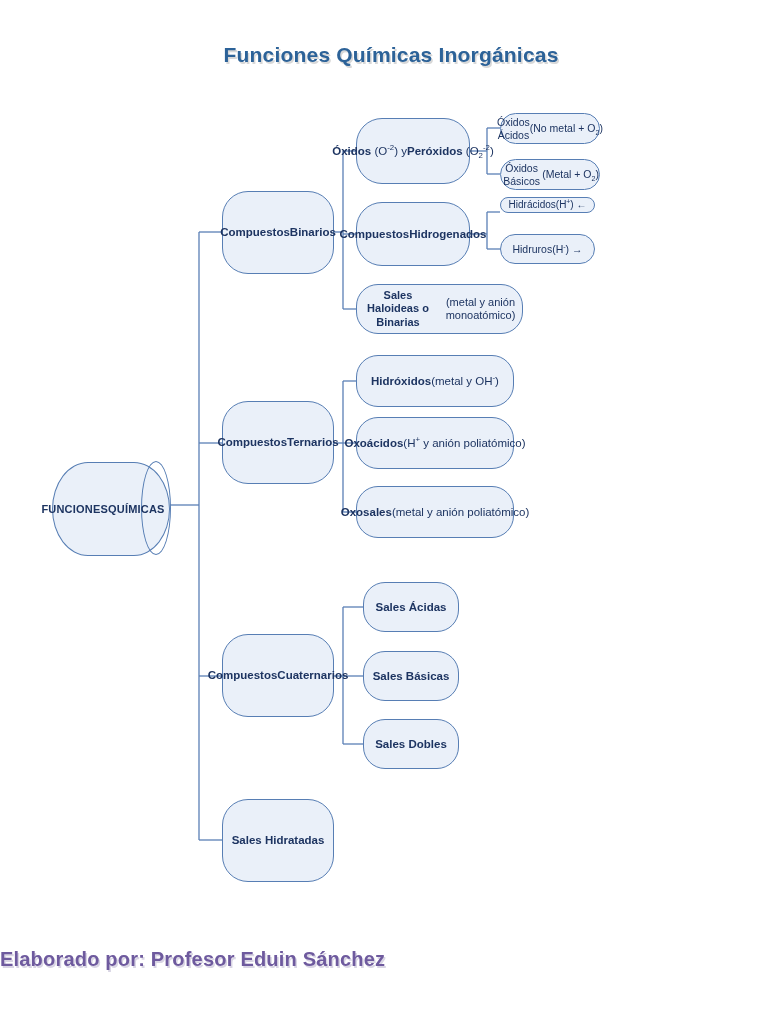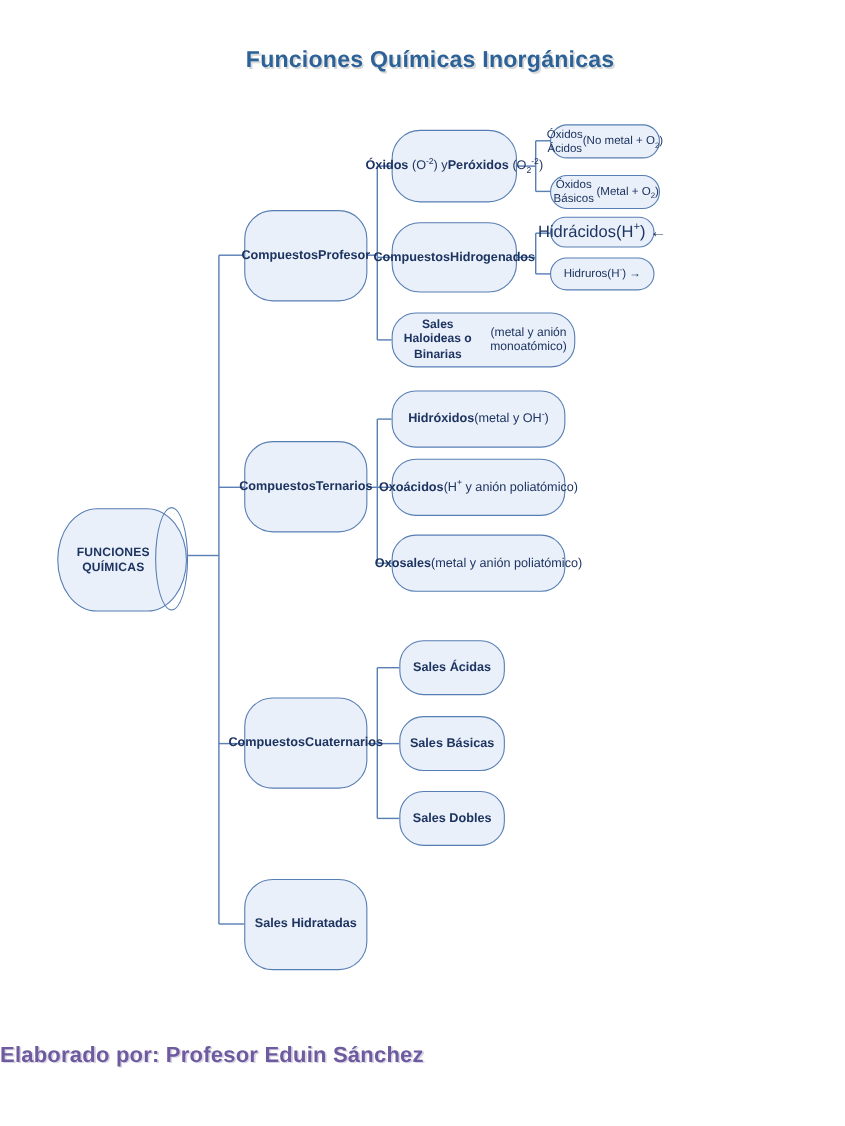--- a/index.html
+++ b/index.html
@@ -127,21 +127,20 @@
     border: 1.3px solid #577eb4;
     border-radius: 50%;
     box-sizing: border-box;
     background: transparent;
     border-left-color: #577eb4;
   }
   .cyl-label {
     position: absolute;
     inset: 0;
     display: flex;
-    flex-direction: column;
     align-items: center;
     justify-content: center;
     padding-right: 16px;
     font-size: 11px;
     font-weight: bold;
     color: #1d3461;
     text-align: center;
     line-height: 1.3;
     letter-spacing: 0.2px;
   }
@@ -200,21 +199,21 @@
     <div class="cyl-body"></div>
     <div class="cyl-cap"></div>
     <div class="cyl-label">
       <span>FUNCIONES</span>
       <span>QUÍMICAS</span>
     </div>
   </div>
 
   <div class="node round-lg" style="left:222px; top:191px; width:112px; height:83px; font-size:11.5px;">
     <span class="ttl">Compuestos</span>
-    <span class="ttl">Profesor</span>
+    <span class="ttl">Binarios</span>
   </div>
 
   <div class="node round-lg" style="left:356px; top:118px; width:114px; height:66px; font-size:11.5px;">
     <div class="row">
       <b>Óxidos</b><span class="reg">&nbsp;</span><span class="reg">(O</span><sup class="reg">-2</sup><span class="reg">) y</span>
     </div>
     <div class="row">
       <b>Peróxidos</b><span class="reg">&nbsp;</span><span class="reg">(O</span><sub class="reg">2</sub><sup class="reg">-2</sup><span class="reg">)</span>
     </div>
   </div>
@@ -227,21 +226,21 @@
   <div class="node pill" style="left:500px; top:159px; width:100px; height:31px; font-size:10.5px;">
     <span class="sub">Óxidos Básicos</span>
     <div class="row sub"><span>(Metal + O</span><sub>2</sub><span>)</span></div>
   </div>
 
   <div class="node round-lg" style="left:356px; top:202px; width:114px; height:64px; font-size:11.5px;">
     <span class="ttl">Compuestos</span>
     <span class="ttl">Hidrogenados</span>
   </div>
 
-  <div class="node pill" style="left:500px; top:197px; width:95px; height:28px; font-size:15px;">
+  <div class="node pill" style="left:500px; top:197px; width:95px; height:16px; font-size:10px;">
     <span class="sub">Hidrácidos</span>
     <div class="row sub"><span>(H</span><sup>+</sup><span>) ←</span></div>
   </div>
 
   <div class="node pill" style="left:500px; top:234px; width:95px; height:30px; font-size:10.5px;">
     <span class="sub">Hidruros</span>
     <div class="row sub"><span>(H</span><sup>-</sup><span>) →</span></div>
   </div>
 
   <div class="node round-md" style="left:356px; top:284px; width:167px; height:50px; font-size:11px;">

